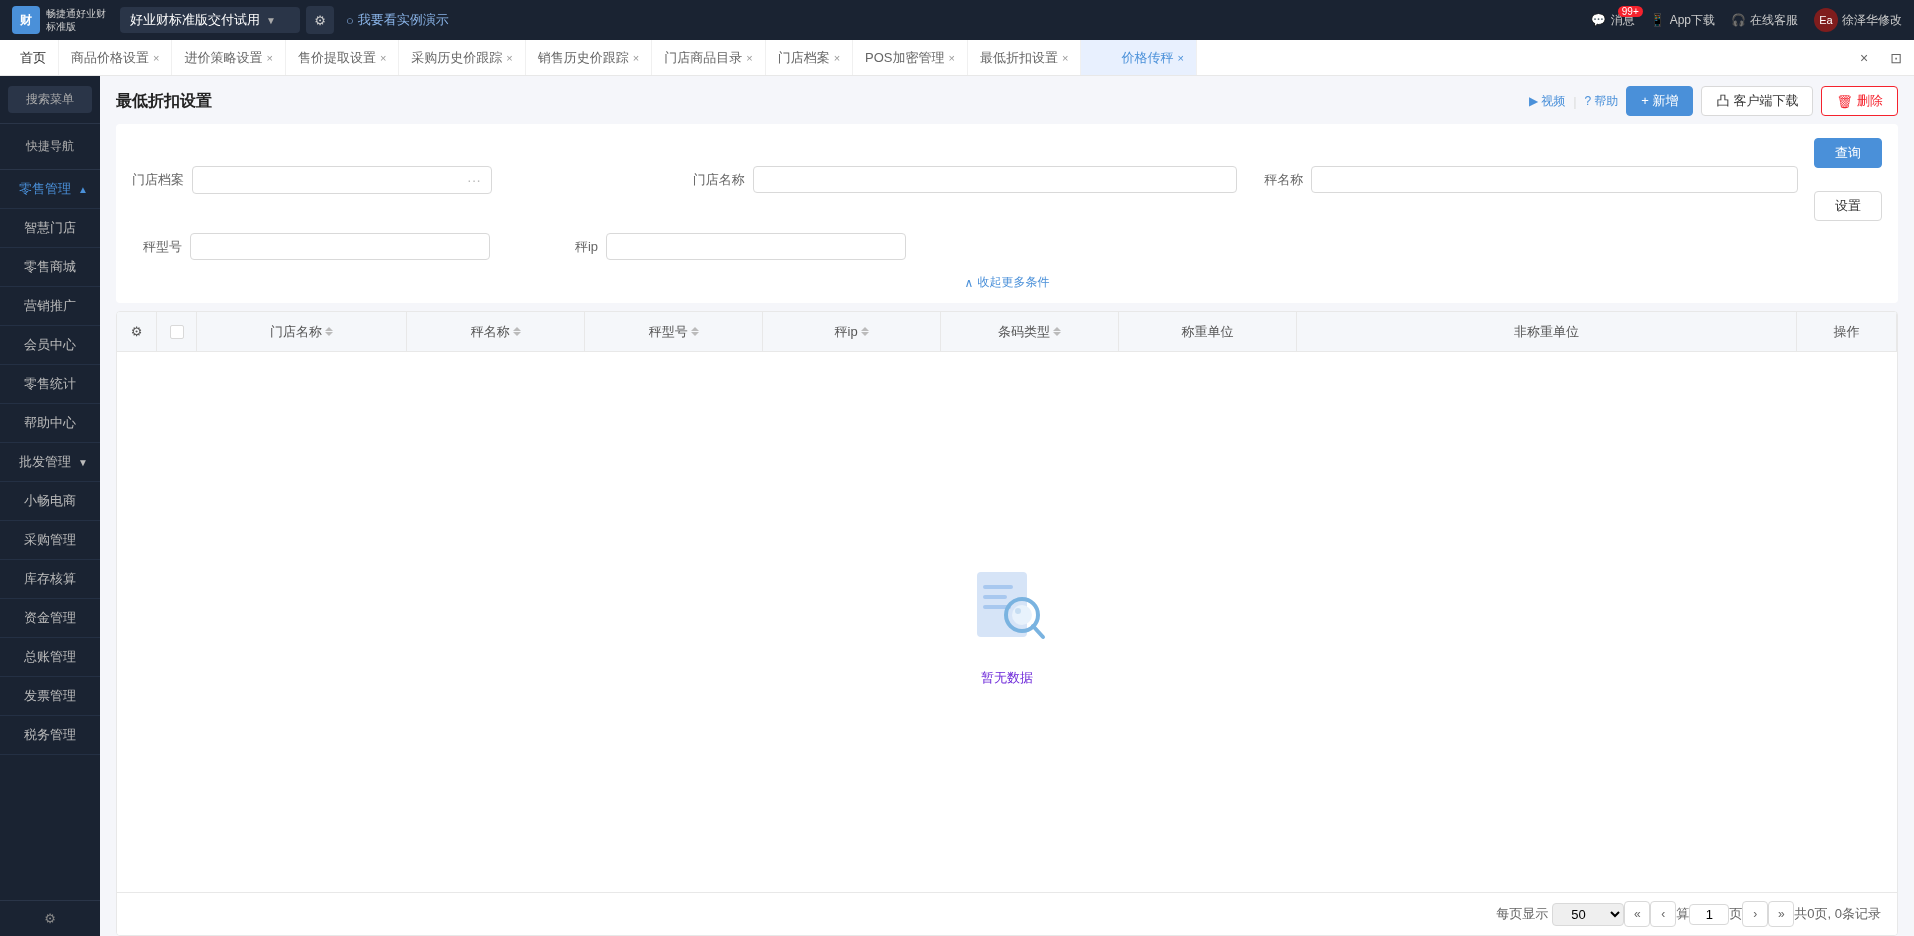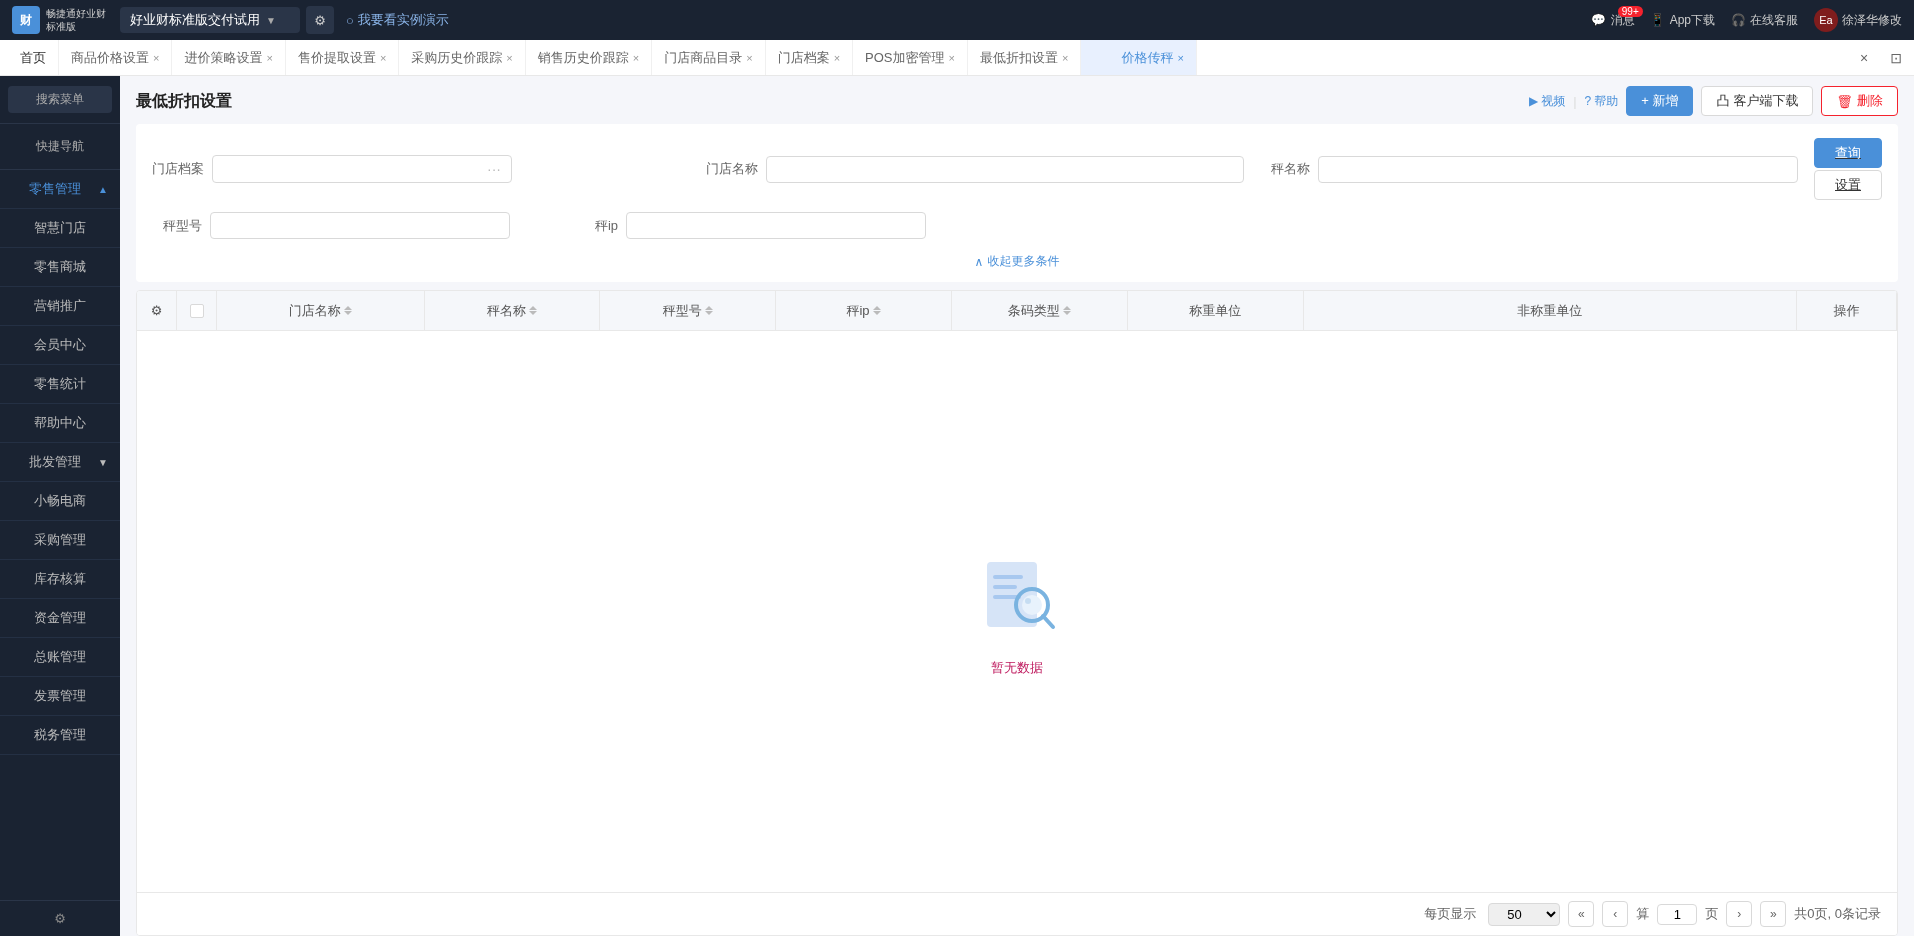--- a/index.html
+++ b/index.html
@@ -23,21 +23,21 @@
     .tab-bar::-webkit-scrollbar { height: 3px; }
     .tab-item { display: inline-flex; align-items: center; padding: 0 12px; height: 36px; font-size: 13px; color: #666; cursor: pointer; border-right: 1px solid #f0f0f0; gap: 4px; flex-shrink: 0; }
     .tab-item.active { color: #4a90d9; background: #e8f0fe; font-weight: 500; }
     .tab-item.home { color: #333; font-weight: 500; }
     .tab-close { font-size: 11px; color: #999; cursor: pointer; }
     .tab-bar-end { display: flex; align-items: center; margin-left: auto; padding-right: 4px; gap: 4px; flex-shrink: 0; }
     .tab-bar-btn { display: flex; align-items: center; justify-content: center; width: 28px; height: 28px; cursor: pointer; color: #666; font-size: 16px; }
 
     
     .main-layout { display: flex; flex: 1; overflow: hidden; }
-    .sidebar { width: 120px; background: #1a2332; color: #ccc; display: flex; flex-direction: column; flex-shrink: 0; overflow-y: auto; }
+    .sidebar { width: 100px; background: #1a2332; color: #ccc; display: flex; flex-direction: column; flex-shrink: 0; overflow-y: auto; }
     .sidebar::-webkit-scrollbar { width: 0; }
     .sidebar-search { padding: 10px 8px; border-bottom: 1px solid #2a3548; }
     .sidebar-search-btn { width: 100%; background: #2a3548; border: none; color: #aaa; border-radius: 4px; padding: 5px 8px; font-size: 12px; cursor: pointer; text-align: center; }
     .sidebar-nav-btn { padding: 10px 16px; border-bottom: 1px solid #2a3548; }
     .sidebar-nav-btn-item { width: 100%; background: none; border: none; color: #aaa; font-size: 12px; cursor: pointer; text-align: center; padding: 4px 0; }
     .sidebar-section { padding: 0; }
     .sidebar-item { display: flex; align-items: center; justify-content: space-between; padding: 10px 12px; cursor: pointer; font-size: 13px; color: #bbb; border-bottom: 1px solid #243044; }
     .sidebar-item.active { color: #4a90d9; }
     .sidebar-arrow { font-size: 10px; }
     .sidebar-item-text { flex: 1; text-align: center; }
@@ -80,24 +80,24 @@
     .th.weight-unit { flex: 1; }
     .th.non-weight-unit { flex: 3; }
     .th.operations { width: 100px; }
     .th-sort { display: flex; flex-direction: column; gap: 1px; margin-left: 3px; }
     .th-sort-arrow { width: 0; height: 0; }
     .th-sort-up { border-left: 4px solid transparent; border-right: 4px solid transparent; border-bottom: 4px solid #bbb; }
     .th-sort-down { border-left: 4px solid transparent; border-right: 4px solid transparent; border-top: 4px solid #bbb; }
     .table-body { flex: 1; display: flex; flex-direction: column; align-items: center; justify-content: center; overflow-y: auto; }
     .empty-state { display: flex; flex-direction: column; align-items: center; gap: 12px; }
     .empty-icon { width: 100px; height: 100px; }
-    .empty-text { font-size: 13px; color: #be185d; }
-
-    
-    .pagination { display: flex; align-items: center; justify-content: flex-end; padding: 8px 16px; background: #fff; border-top: 1px solid #e8e8e8; gap: 8px; flex-shrink: 0; font-size: 13px; color: #666; }
+    .empty-text { font-size: 13px; color: #6d28d9; }
+
+    
+    .pagination { display: flex; align-items: center; justify-content: flex-end; padding: 8px 16px; background: #fff; border-top: 1px solid #e8e8e8; flex-shrink: 0; font-size: 13px; color: #666; }
     .page-size-label { margin-right: 4px; }
     .page-size-select { border: 1px solid #d9d9d9; border-radius: 4px; padding: 2px 14px; font-size: 13px; }
     .page-nav-btn { display: flex; align-items: center; justify-content: center; width: 26px; height: 26px; border: 1px solid #d9d9d9; border-radius: 4px; cursor: pointer; background: #fff; color: #666; font-size: 12px; }
     .page-input { border: 1px solid #d9d9d9; border-radius: 4px; padding: 2px 6px; width: 40px; font-size: 13px; text-align: center; }
     .page-info { color: #666; }
 
     .checkbox { width: 14px; height: 14px; border: 1px solid #d9d9d9; border-radius: 2px; cursor: pointer; background: #fff; }
   </style>
 </head>
 <body>
@@ -291,21 +291,21 @@
           </div>
         </div>
         <div class="form-field">
           <label class="form-label">门店名称</label>
           <input type="text" class="form-input" style="">
         </div>
         <div class="form-field">
           <label class="form-label">秤名称</label>
           <input type="text" class="form-input" style="">
         </div>
-        <div style="display:flex;flex-direction:column;gap:2px;align-self:flex-start;text-decoration:underline;">
+        <div style="display:flex;flex-direction:column;gap:23px;align-self:flex-start;">
           <button class="btn btn-primary" style="padding: 5px 20px;">查询</button>
           <button class="btn btn-default" style="padding: 5px 20px;">设置</button>
         </div>
       </div>
       <div class="form-row">
         <div class="form-field" style="max-width:400px;">
           <label class="form-label">秤型号</label>
           <input type="text" class="form-input" style="max-width: 300px;">
         </div>
         <div class="form-field" style="max-width:400px;">

